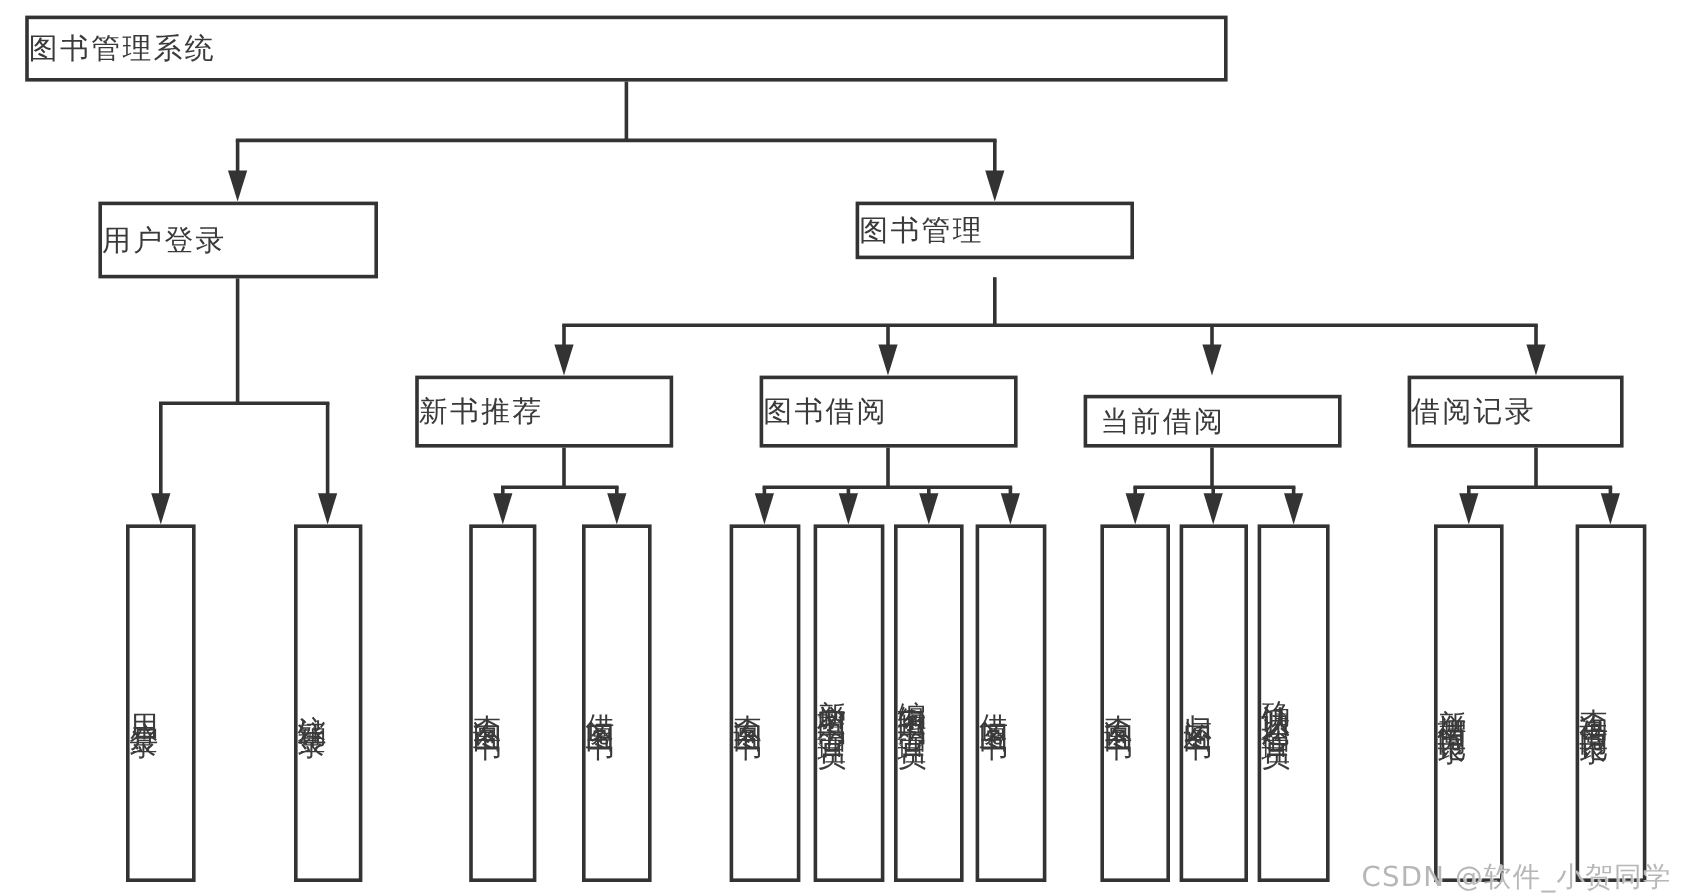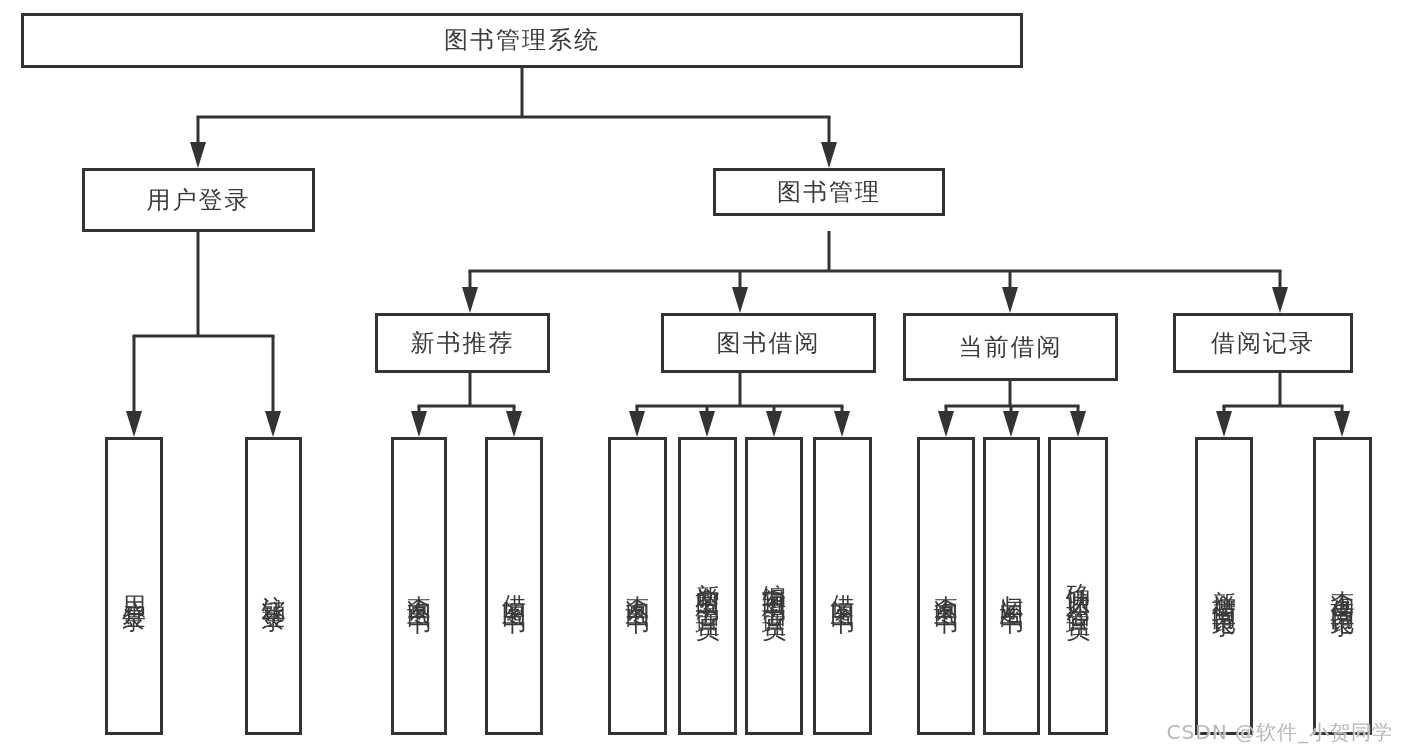--- a/index.html
+++ b/index.html
@@ -12,41 +12,41 @@
     overflow: hidden;
   }
   #connector-svg { position: absolute; left: 0; top: 0; }
   .node {
     position: absolute;
     box-sizing: border-box;
     border: 3px solid var(--line, #333333);
     background: #ffffff;
     display: flex;
     align-items: center;
-    justify-content: center;
+    justify-content: flex-start;
     color: var(--text, #3a3a3a);
   }
   .node.h .label {
     font-size: 24px;
     letter-spacing: 2px;
     white-space: nowrap;
     line-height: 1.2;
   }
   .node.v .label {
     writing-mode: vertical-rl;
     font-size: 24px;
     letter-spacing: 5px;
     line-height: 1;
     white-space: nowrap;
   }
   #watermark {
     position: absolute;
     right: 12px;
     bottom: 1px;
-    font-size: 20px;
+    font-size: 23px;
     letter-spacing: 1px;
     color: var(--watermark, #b7b7b7);
     text-shadow: 1px 1px 1px rgba(255,255,255,0.9);
     z-index: 10;
     white-space: nowrap;
   }
 </style>
 </head>
 <body>
 
@@ -108,27 +108,27 @@
   <div id="watermark">CSDN @软件_小贺同学</div>
 <div class="node h" style="left: 21px; top: 13px; width: 1002px; height: 55px;">
       <span class="label">图书管理系统</span>
     </div>
     <div class="node h" style="left: 82px; top: 168px; width: 233px; height: 64px;">
       <span class="label">用户登录</span>
     </div>
     <div class="node h" style="left: 713px; top: 168px; width: 232px; height: 48px;">
       <span class="label">图书管理</span>
     </div>
-    <div class="node h" style="left: 375px; top: 313px; width: 175px; height: 60px;">
+    <div class="node h" style="left: 346px; top: 313px; width: 215px; height: 60px;">
       <span class="label">新书推荐</span>
     </div>
-    <div class="node h" style="left: 633px; top: 313px; width: 215px; height: 60px; margin-left: 28px;">
+    <div class="node h" style="left: 633px; top: 313px; width: 215px; height: 60px;">
       <span class="label">图书借阅</span>
     </div>
-    <div class="node h" style="left: 903px; top: 313px; width: 215px; height: 68px;">
+    <div class="node h" style="left: 903px; top: 329px; width: 215px; height: 44px; padding-left: 11px;">
       <span class="label">当前借阅</span>
     </div>
     <div class="node h" style="left: 1173px; top: 313px; width: 180px; height: 60px;">
       <span class="label">借阅记录</span>
     </div>
     <div class="node v" style="left: 105px; top: 437px; width: 58px; height: 298px;">
       <span class="label">用户登录</span>
     </div>
     <div class="node v" style="left: 245px; top: 437px; width: 57px; height: 298px;">
       <span class="label">注销登录</span>

